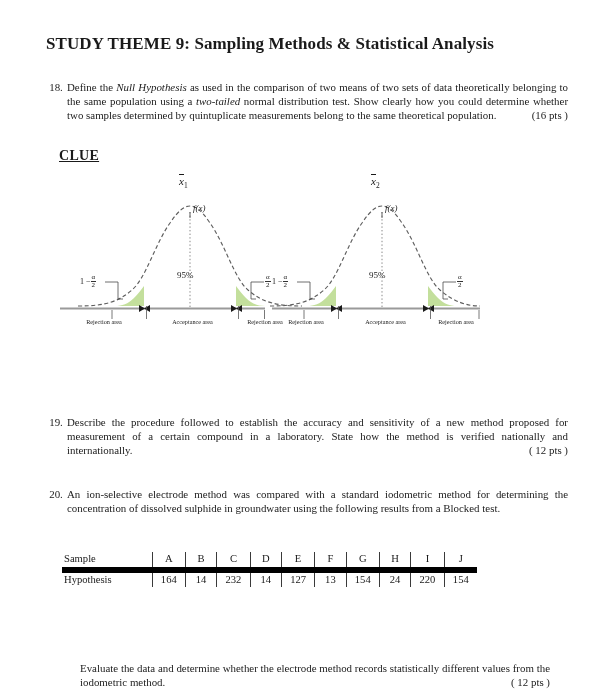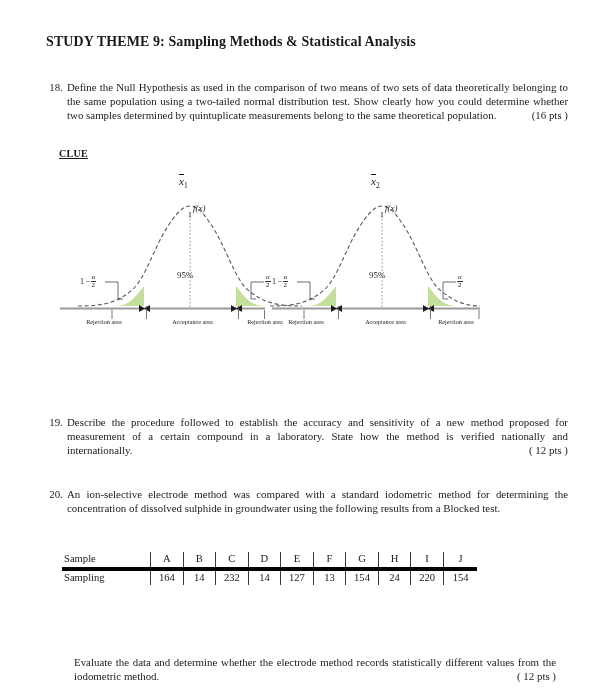--- a/index.html
+++ b/index.html
@@ -21,21 +21,21 @@
     width: 616px;
     height: 700px;
     padding: 0;
   }
 
   
   .doc-title {
     position: absolute;
     left: 46px;
     top: 34px;
-    font-size: 14px;
+    font-size: 17px;
     font-weight: bold;
     letter-spacing: 0.1px;
     white-space: nowrap;
   }
 
   
   .question {
     position: absolute;
     font-size: 10.9px;
     line-height: 14.2px;
@@ -49,32 +49,32 @@
     text-align: center;
   }
   .q-body {
     margin-left: 21px;
   }
   .q-body p { margin: 0; }
   .pts {
     float: right;
     white-space: nowrap;
   }
-  .ital { }
+  .ital { font-style: italic; }
   .bold { font-weight: normal; }
 
   #q18 { left: 46px; top: 80px; width: 522px; }
   #q19 { left: 46px; top: 415px; width: 522px; }
   #q20 { left: 46px; top: 487px; width: 522px; }
 
   .clue {
     position: absolute;
     left: 59px;
     top: 148px;
-    font-size: 10px;
+    font-size: 14px;
     font-weight: bold;
     text-decoration: underline;
     letter-spacing: 0.3px;
   }
 
   
   .diagram {
     position: absolute;
     left: 60px;
     top: 178px;
@@ -101,42 +101,42 @@
     border: none;
   }
   table.data-table .rowlabel {
     text-align: left;
     width: 108px;
     padding-left: 2px;
     white-space: nowrap;
   }
   table.data-table tr.head td,
   table.data-table tr.head th {
-    border-bottom: 4px solid #000000;
+    border-bottom: 6px solid #000000;
     padding-bottom: 3px;
   }
   table.data-table td.vb {
     border-left: 1px solid #3a3a3a;
   }
   table.data-table tr.head td.colhead {
     font-weight: normal;
   }
   .cellw { width: 33px; }
 
   
   #closing {
     position: absolute;
     left: 62px;
     top: 643px;
     width: 506px;
     font-size: 10.9px;
     line-height: 14.2px;
     text-align: justify;
   }
-  #closing p { margin: 12px; }
+  #closing p { margin: 18px; }
 
   
   .frac {
     display: inline-block;
     vertical-align: middle;
     text-align: center;
     font-size: 7px;
     line-height: 1.05;
   }
   .frac .num { display: block; border-bottom: 1px solid #333; padding: 0 1px; }
@@ -299,21 +299,21 @@
           <td class="vb cellw colhead">C</td>
           <td class="vb cellw colhead">D</td>
           <td class="vb cellw colhead">E</td>
           <td class="vb cellw colhead">F</td>
           <td class="vb cellw colhead">G</td>
           <td class="vb cellw colhead">H</td>
           <td class="vb cellw colhead">I</td>
           <td class="vb cellw colhead">J</td>
         </tr>
         <tr>
-          <td class="rowlabel">Sampling</td>
+          <td class="rowlabel">Hypothesis</td>
           <td class="vb">164</td>
           <td class="vb">14</td>
           <td class="vb">232</td>
           <td class="vb">14</td>
           <td class="vb">127</td>
           <td class="vb">13</td>
           <td class="vb">154</td>
           <td class="vb">24</td>
           <td class="vb">220</td>
           <td class="vb">154</td>

